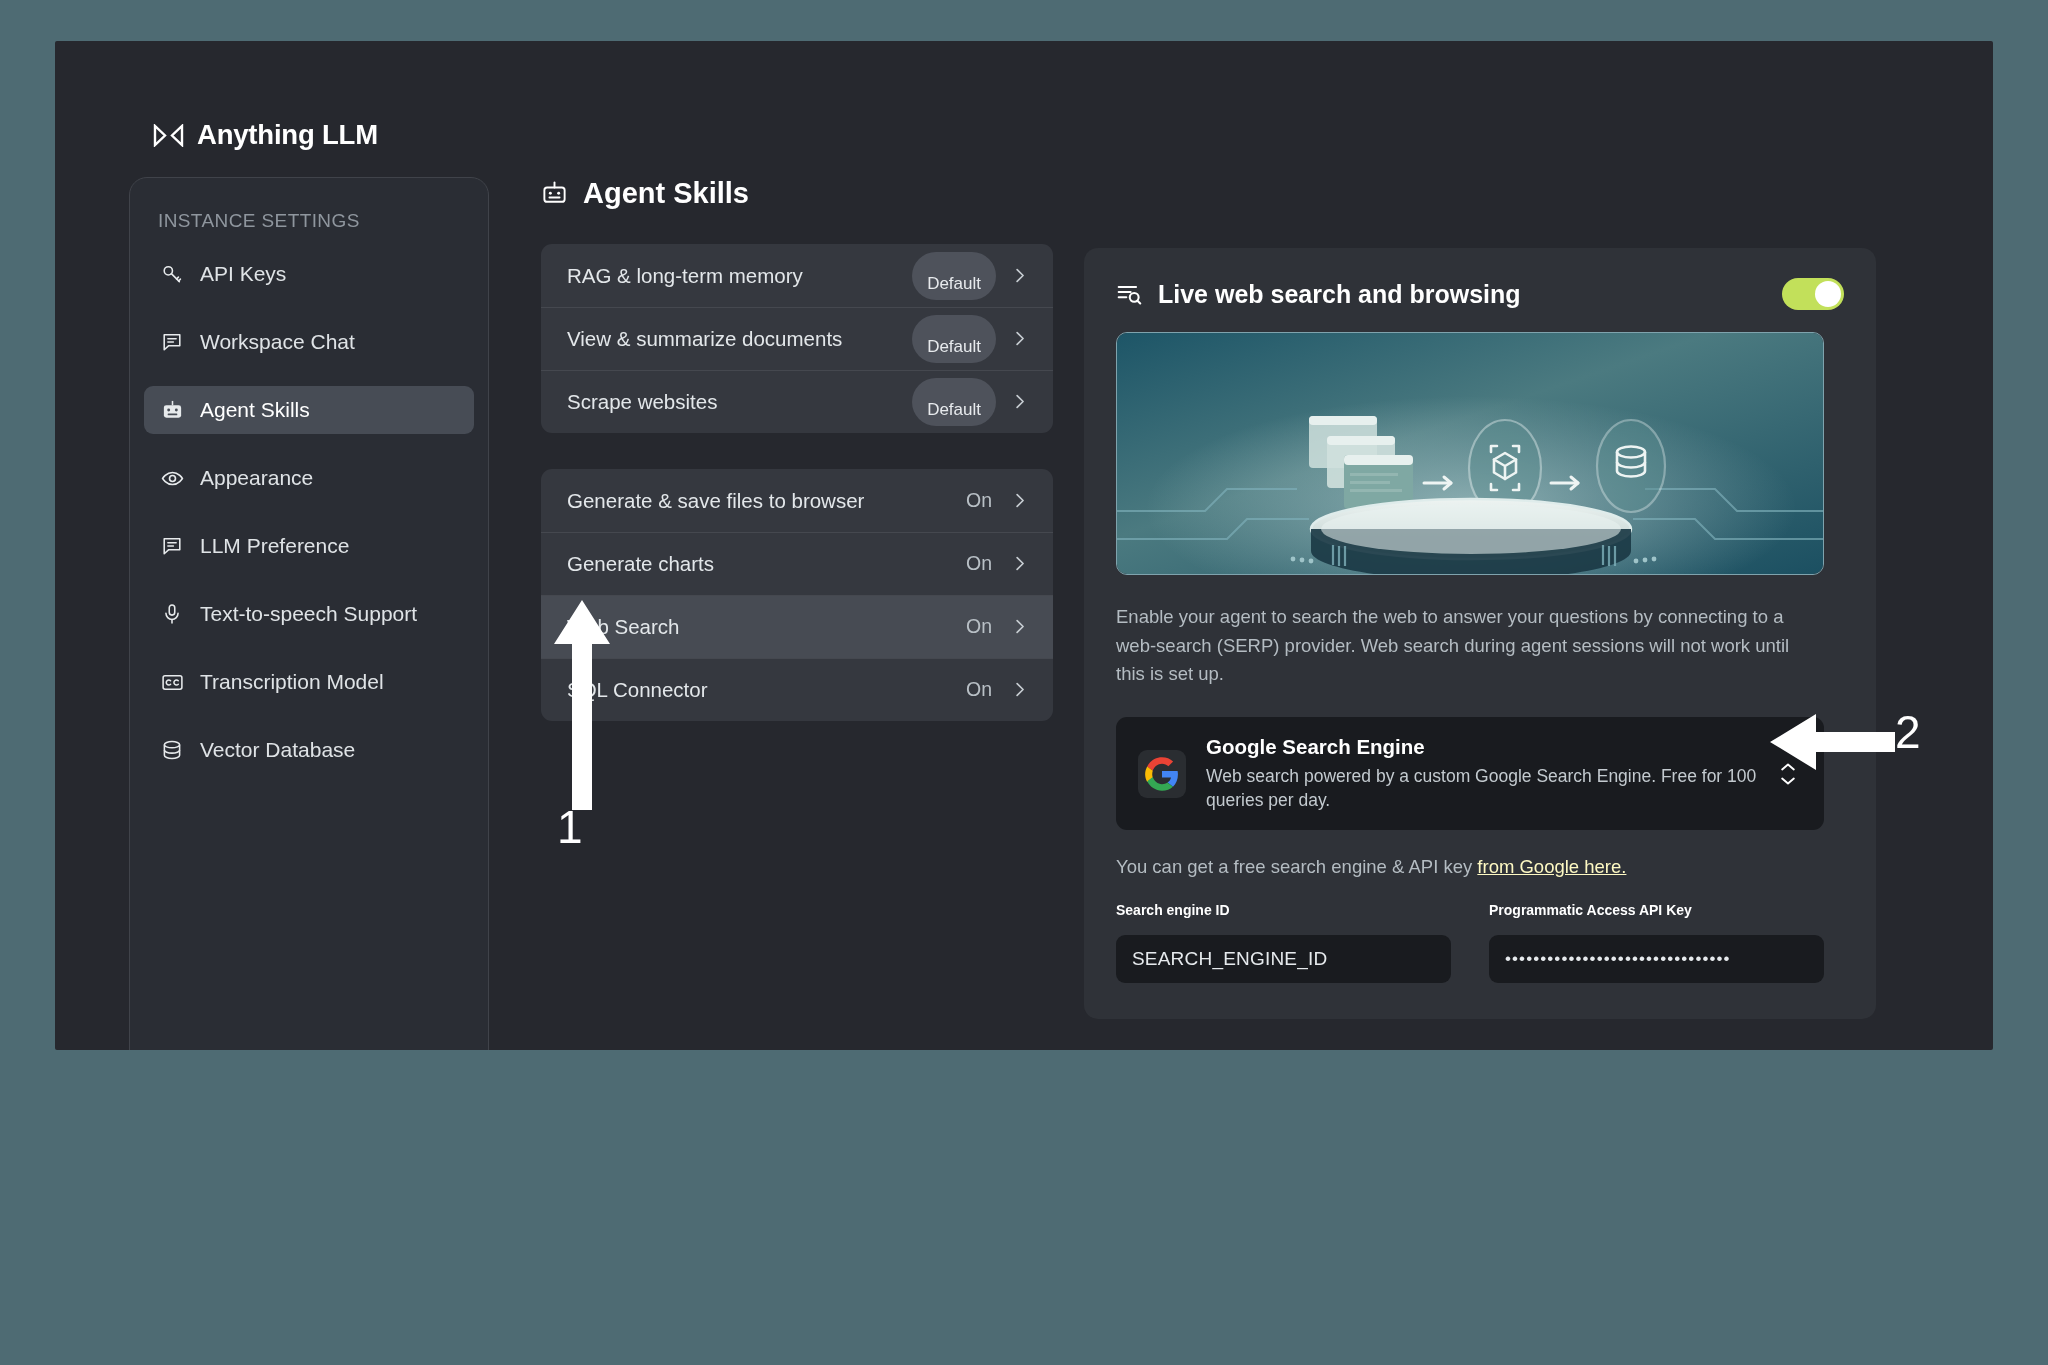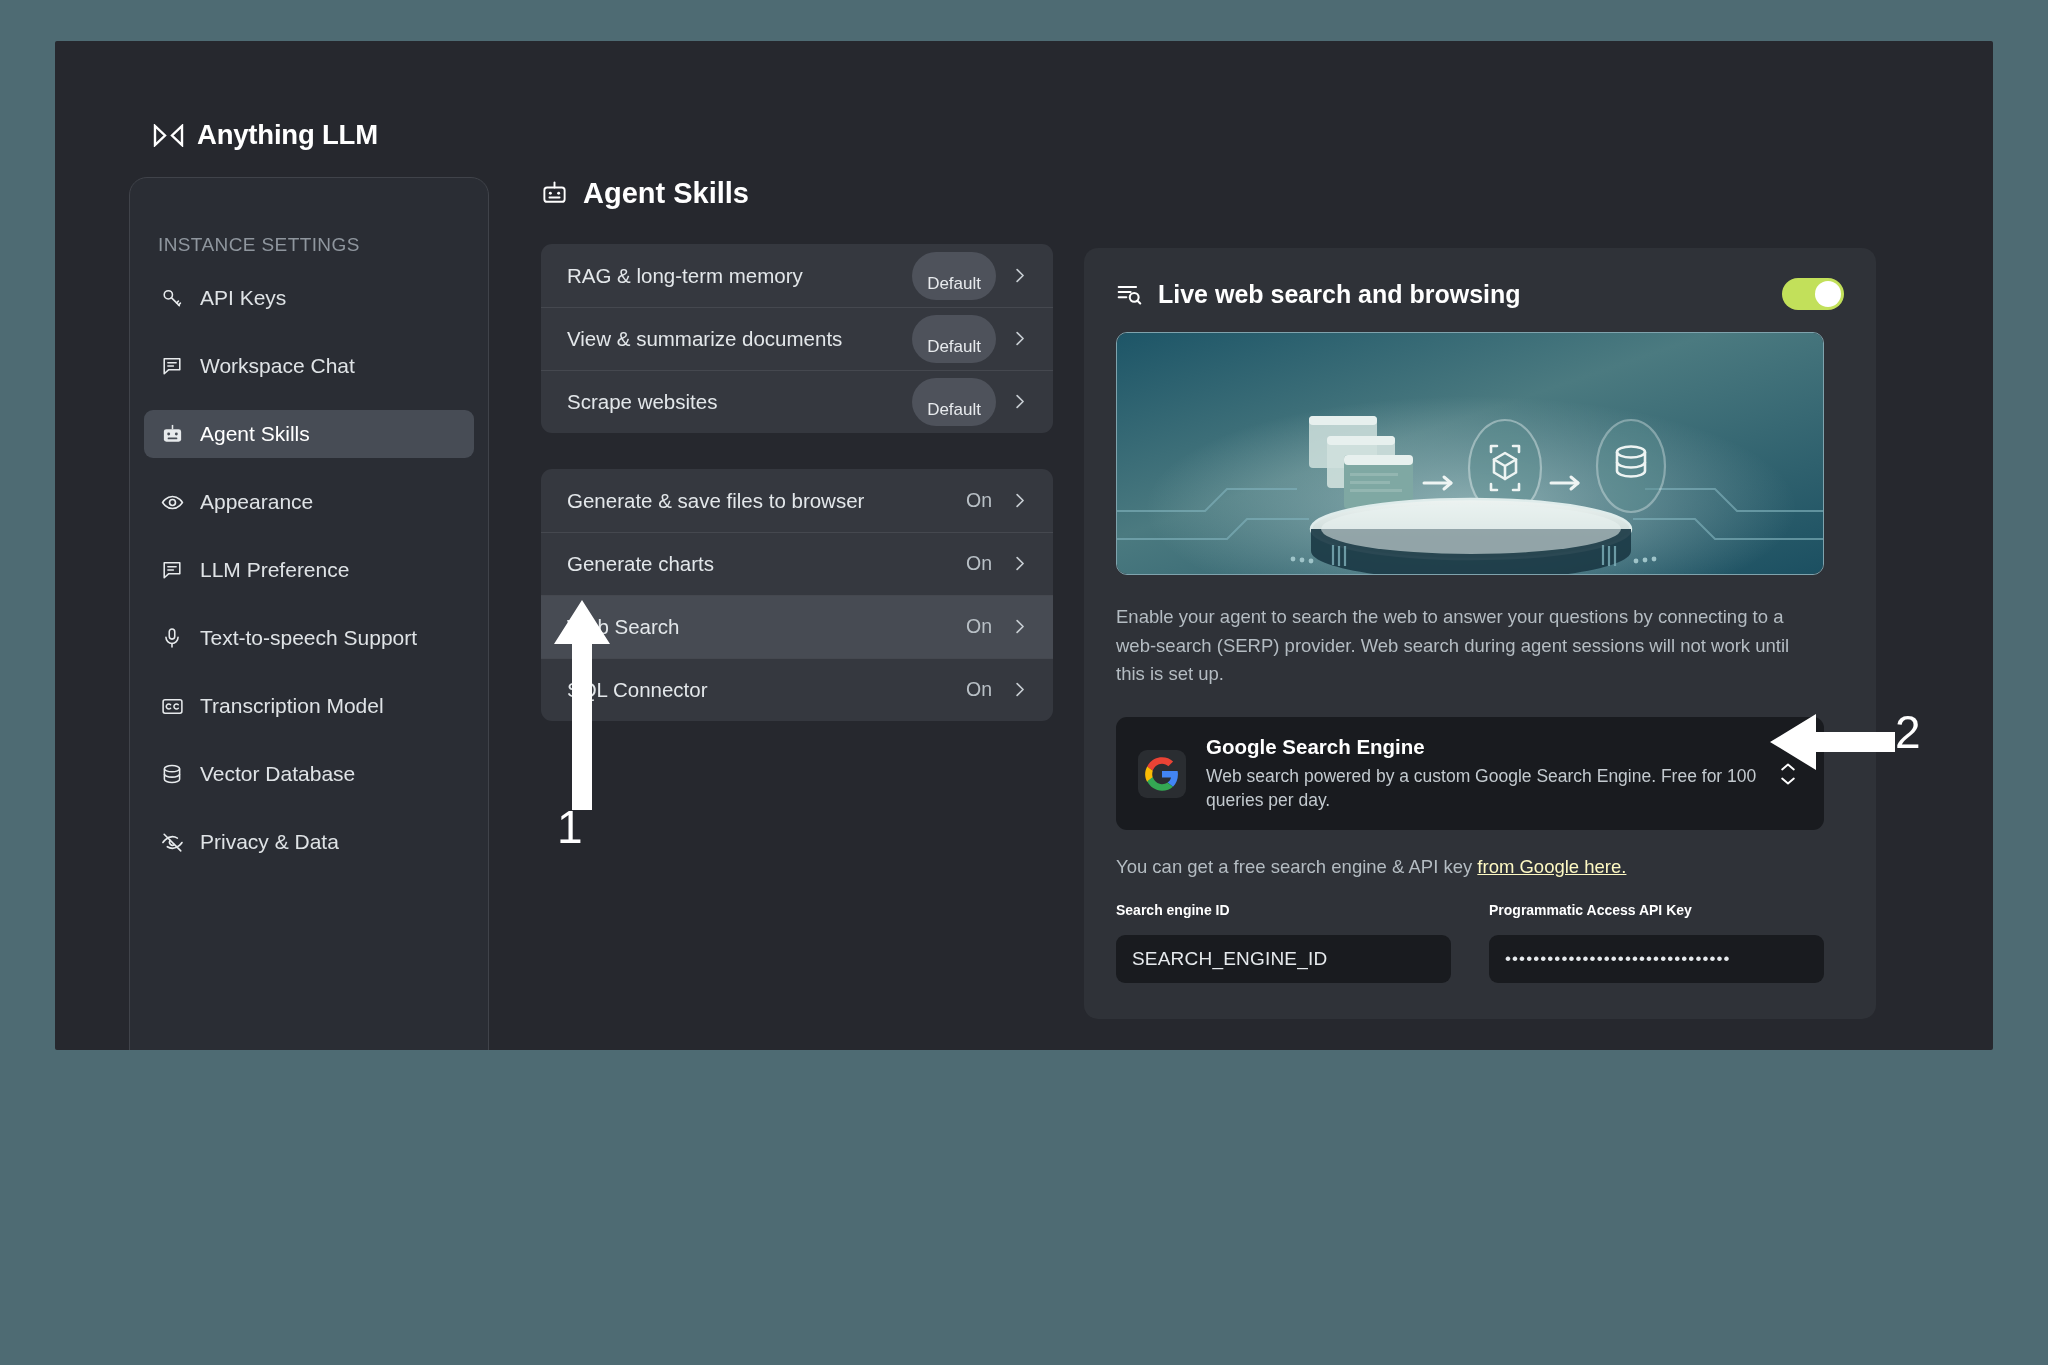--- a/index.html
+++ b/index.html
@@ -51,21 +51,21 @@
     left: 74px;
     top: 136px;
     width: 360px;
     height: 1160px;
     background: #2a2d34;
     border: 1px solid #40434a;
     border-radius: 18px;
     overflow: hidden;
   }
   .sidebar-title {
-    margin: 56px 0 18px 28px;
+    margin: 32px 0 18px 28px;
     font-size: 19px;
     color: #8f969e;
     letter-spacing: 0.4px;
   }
   .nav-list { padding: 0 14px; }
   .nav-item {
     display: flex;
     align-items: center;
     gap: 16px;
     height: 48px;
@@ -414,30 +414,20 @@
           <svg viewBox="0 0 24 24" width="22" height="22" fill="none" stroke="currentColor" stroke-width="1.7">
             <ellipse cx="12" cy="6.2" rx="8.3" ry="3.4"></ellipse>
             <path d="M3.7 6.2v11.6c0 1.9 3.7 3.4 8.3 3.4s8.3-1.5 8.3-3.4V6.2"></path>
             <path d="M3.7 12c0 1.9 3.7 3.4 8.3 3.4s8.3-1.5 8.3-3.4"></path>
           </svg>
         </span>
         <span class="nav-label">Vector Database</span>
       </div>
 
 
-      <div class="nav-item">
-        <span class="nav-icon">
-          <svg viewBox="0 0 24 24" width="23" height="23" fill="none" stroke="currentColor" stroke-width="1.7" stroke-linecap="round">
-            <path d="M2 12S5.8 5.9 12 5.9c2 0 3.7.6 5.1 1.5M21.9 12s-3.6 6.1-9.9 6.1c-2.2 0-4-.7-5.4-1.7"></path>
-            <path d="M9.6 9.8a3.1 3.1 0 0 0 4.3 4.4"></path>
-            <path d="M3.3 3.4 20.6 20.7"></path>
-          </svg>
-        </span>
-        <span class="nav-label">Privacy &amp; Data</span>
-      </div>
 
     </div>
 
     <div class="sidebar-footer">
       <div class="footer-btn">
         <svg viewBox="0 0 24 24" width="21" height="21" fill="currentColor">
           <circle cx="15.6" cy="7.1" r="3"></circle>
           <path d="M2 15.2c1.7-1.5 3.6-1.3 5.2-.6l3 1.3h2.6c.8 0 .8 1.2 0 1.2H9.4c-.5 0-.5.8 0 .8h3.9c.7 0 1.3-.2 1.9-.7l3.4-2.5c.8-.6 2 .5 1.2 1.4l-3.8 3.4c-.9.8-2 1.2-3.2 1.2H6.1c-.8 0-1.4-.3-2-.8L2 17.5z"></path>
           <rect x="2" y="20.4" width="7" height="1" rx="0.5" opacity="0.55"></rect>
         </svg>

